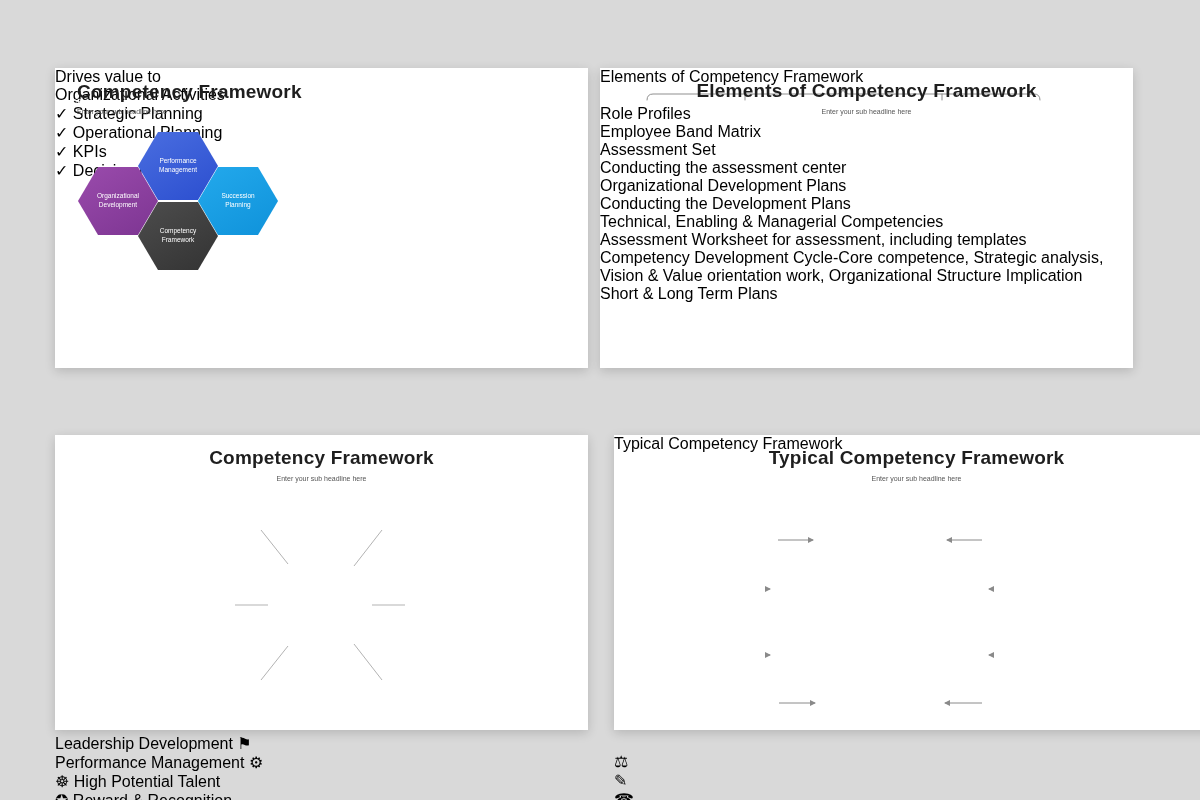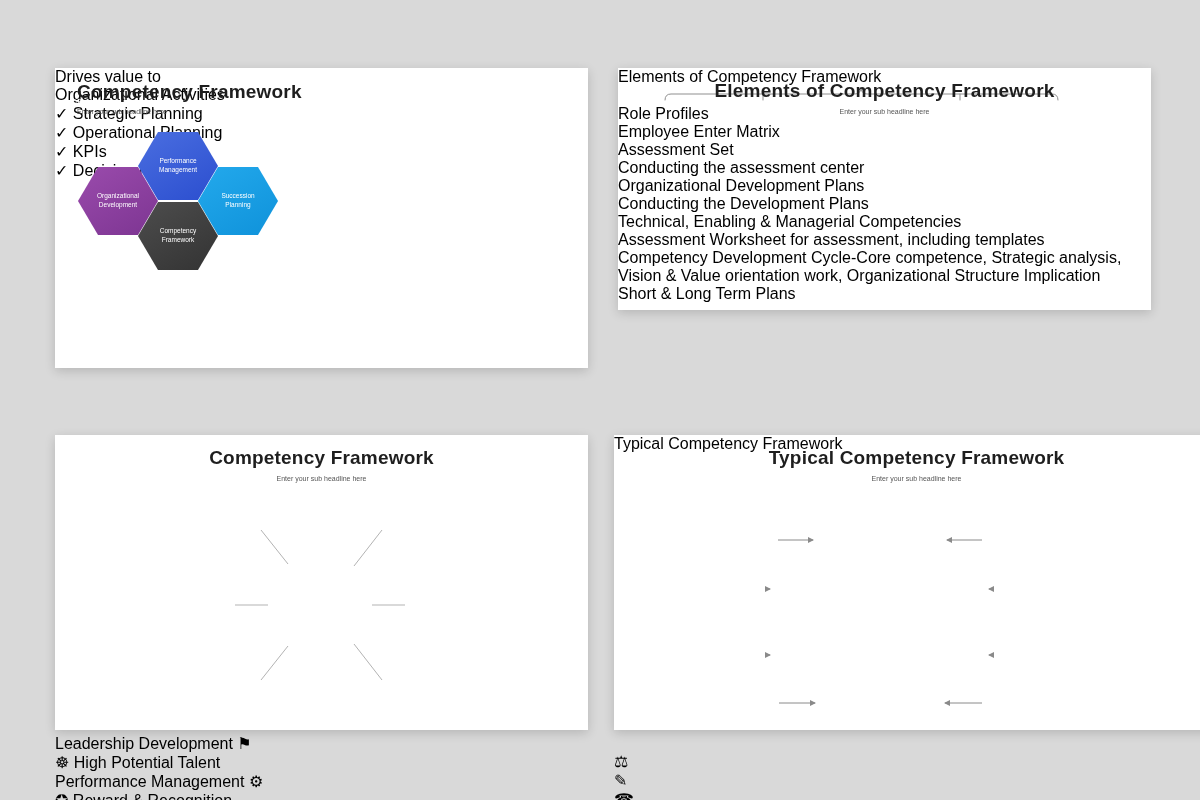--- a/index.html
+++ b/index.html
@@ -2,21 +2,21 @@
 <html><head>
 <meta charset="utf-8">
 <style>
   html,body{margin:0;padding:0;}
   body{
     width:1200px;height:800px;background:#d9d9d9;position:relative;overflow:hidden;
     font-family:"Liberation Sans", sans-serif;
   }
   .slide{position:absolute;background:#ffffff;box-shadow:0 3px 10px rgba(0,0,0,.16);}
   #slide1{left:55px;top:68px;width:533px;height:300px;}
-  #slide2{left:618px;top:68px;width:533px;height:242px;}
+  #slide2{left:600px;top:68px;width:533px;height:300px;}
   #slide3{left:55px;top:435px;width:533px;height:295px;}
   #slide4{left:614px;top:435px;width:605px;height:295px;}
 
   .title-left{position:absolute;left:22px;top:13px;font-size:19px;font-weight:600;color:#1e1e1e;letter-spacing:.2px;}
   .sub-left{position:absolute;left:22px;top:40px;font-size:7px;color:#555;}
   .title-center{position:absolute;left:0;top:12px;width:100%;text-align:center;font-size:19px;font-weight:600;color:#1e1e1e;letter-spacing:.2px;}
   .sub-center{position:absolute;left:0;top:40px;width:100%;text-align:center;font-size:7px;color:#555;}
 
   
   .hex{position:absolute;width:80px;height:68px;
@@ -150,21 +150,21 @@
   <div class="sub-center">Enter your sub headline here</div>
 
   <div class="root-bar"><span>Elements of Competency Framework</span></div>
 
   <svg class="tree-connector" width="487" height="15" viewBox="0 0 487 15">
     <path d="M47 14 Q47 8 53 8 L237 8 Q243 8 243 1 Q243 8 249 8 L434 8 Q440 8 440 14 M145 8 L145 14 M342 8 L342 14" fill="none" stroke="#8f8f8f" stroke-width="1" stroke-linecap="round"></path>
   </svg>
 
   <div class="orow" id="o-row1">
     <div class="obox"><span>Role Profiles</span></div>
-    <div class="obox"><span>Employee Enter Matrix</span></div>
+    <div class="obox"><span>Employee Band Matrix</span></div>
     <div class="obox"><span>Assessment Set</span></div>
   </div>
   <div class="orow" id="o-row2">
     <div class="obox"><span>Conducting the assessment center</span></div>
     <div class="obox"><span>Organizational Development Plans</span></div>
     <div class="obox"><span>Conducting the Development Plans</span></div>
   </div>
   <div class="orow" id="o-row3">
     <div class="obox"><span>Technical, Enabling &amp; Managerial Competencies</span></div>
     <div class="obox"><span>Assessment Worksheet for assessment, including templates</span></div>
@@ -180,27 +180,27 @@
   <div class="sub-center">Enter your sub headline here</div>
 
   <svg class="svg-abs" width="533" height="295" viewBox="0 0 533 295">
     <path d="M206 95 L233 129 M327 95 L299 131 M180 170 L213 170 M350 170 L317 170 M206 245 L233 211 M327 245 L299 209" fill="none" stroke="#b3b3b3" stroke-width="1"></path>
   </svg>
 
   <div class="pill icon-right" id="pill-ld">
     <span class="ptext">Leadership Development</span>
     <span class="icircle">⚑</span>
   </div>
+  <div class="pill icon-right" id="pill-pm">
+    <span class="ptext">Performance Management</span>
+    <span class="icircle">⚙</span>
+  </div>
   <div class="pill icon-left" id="pill-hpt">
     <span class="icircle">☸</span>
     <span class="ptext">High Potential Talent</span>
-  </div>
-  <div class="pill icon-right" id="pill-pm">
-    <span class="ptext">Performance Management</span>
-    <span class="icircle">⚙</span>
   </div>
   <div class="pill icon-left" id="pill-rr">
     <span class="icircle">✪</span>
     <span class="ptext">Reward &amp; Recognition</span>
   </div>
   
   
 
   <div class="dash-circle"></div>
   

